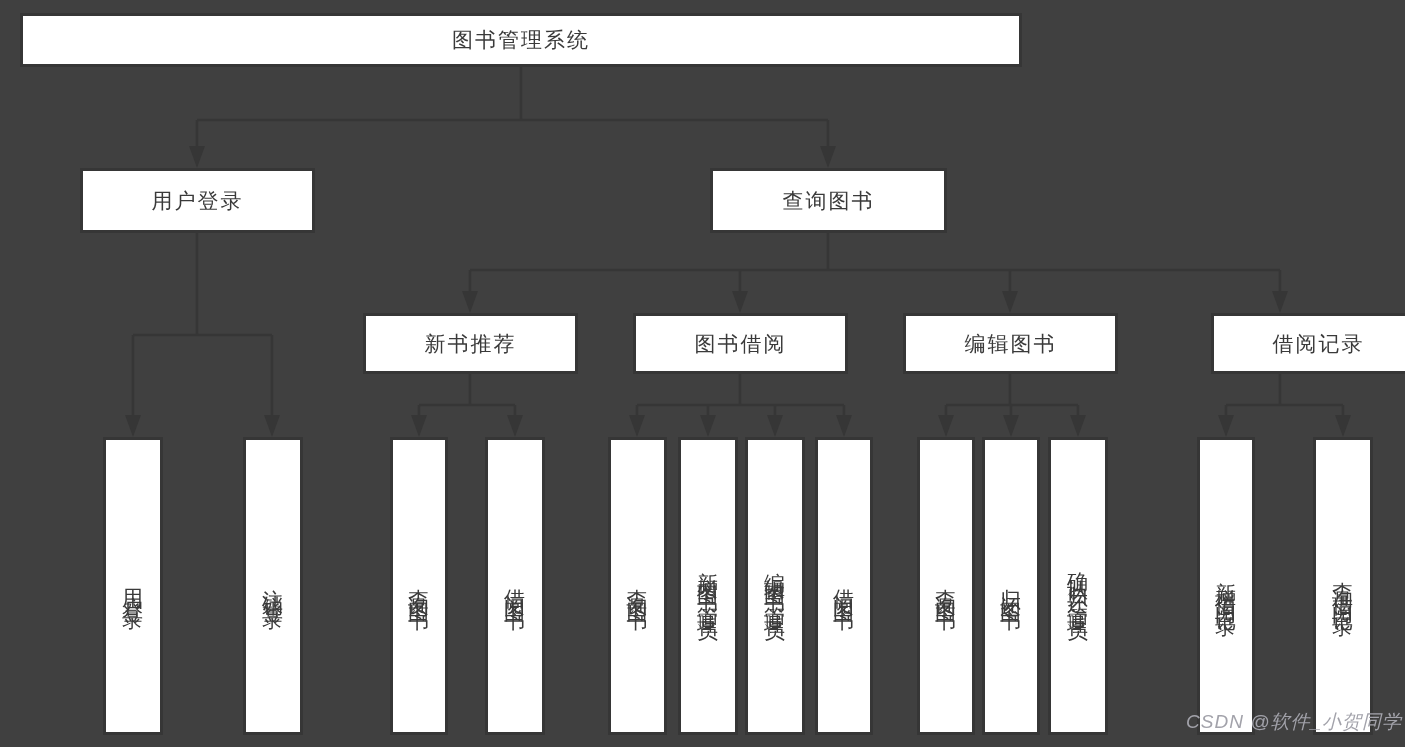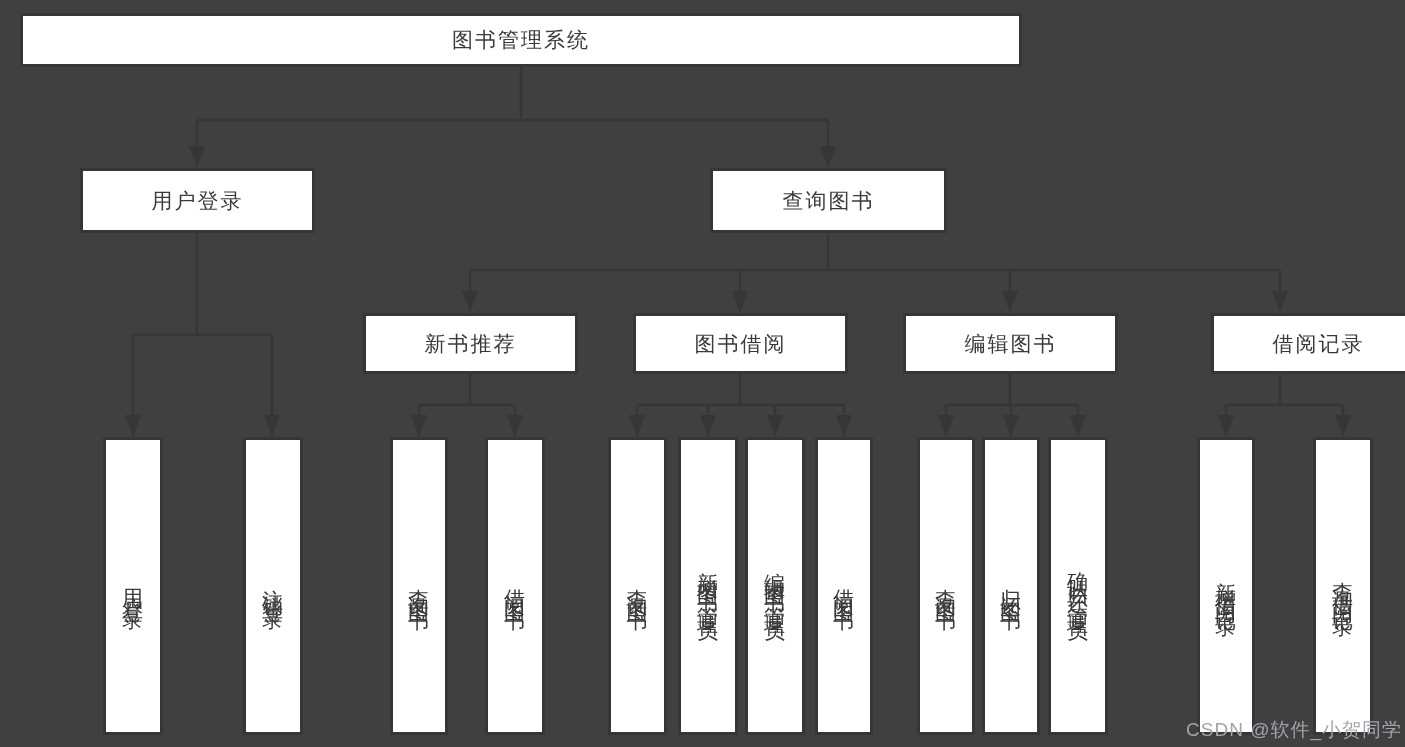--- a/index.html
+++ b/index.html
@@ -39,25 +39,26 @@
   .node.v .label {
     writing-mode: vertical-rl;
     text-orientation: mixed;
     letter-spacing: 7px;
     white-space: normal;
     line-height: 1;
   }
   #watermark {
     position: absolute;
     right: 3px;
-    bottom: 4px;
+    bottom: 12px;
     font-size: 19px;
     color: #a2a2aa;
     letter-spacing: 1px;
     z-index: 3;
+    font-style: italic;
   }
 </style>
 </head>
 <body>
 
 <div id="stage">
 
   <svg id="connectors" viewBox="0 0 1405 747" xmlns="http://www.w3.org/2000/svg">
     <g stroke="#363636" stroke-width="2.6" fill="none">
 

